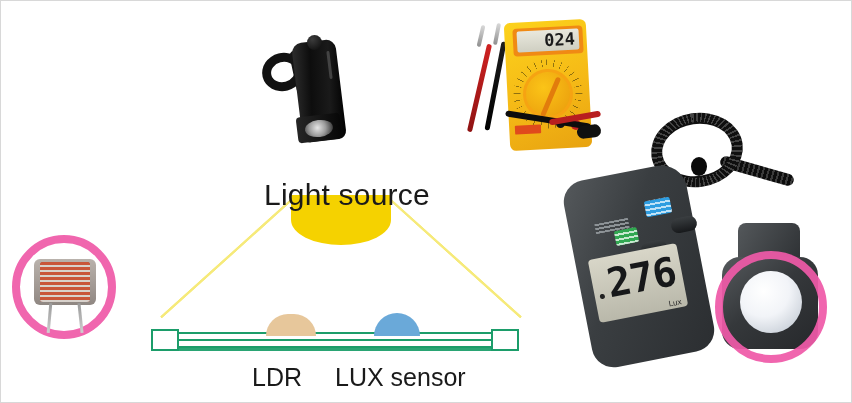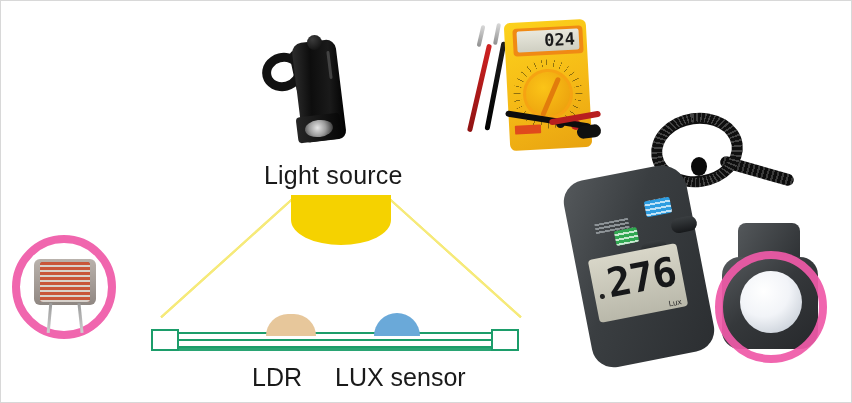--- a/index.html
+++ b/index.html
@@ -19,22 +19,22 @@
   .lbl{
     position:absolute;
     color:#1a1a1a;
     font-family:"Liberation Sans",sans-serif;
     white-space:nowrap;
     font-weight:400;
   }
 
   
   #light-source-label{
-    left:263px;top:160px;
-    font-size:25px;
+    left:263px;top:177px;
+    font-size:30px;
     letter-spacing:.2px;
   }
 
   
   #ldr-label{left:251px;top:362px;font-size:25px;}
   #lux-label{left:334px;top:362px;font-size:25px;}
 
   
   #light-dome{
     left:290px;top:194px;

